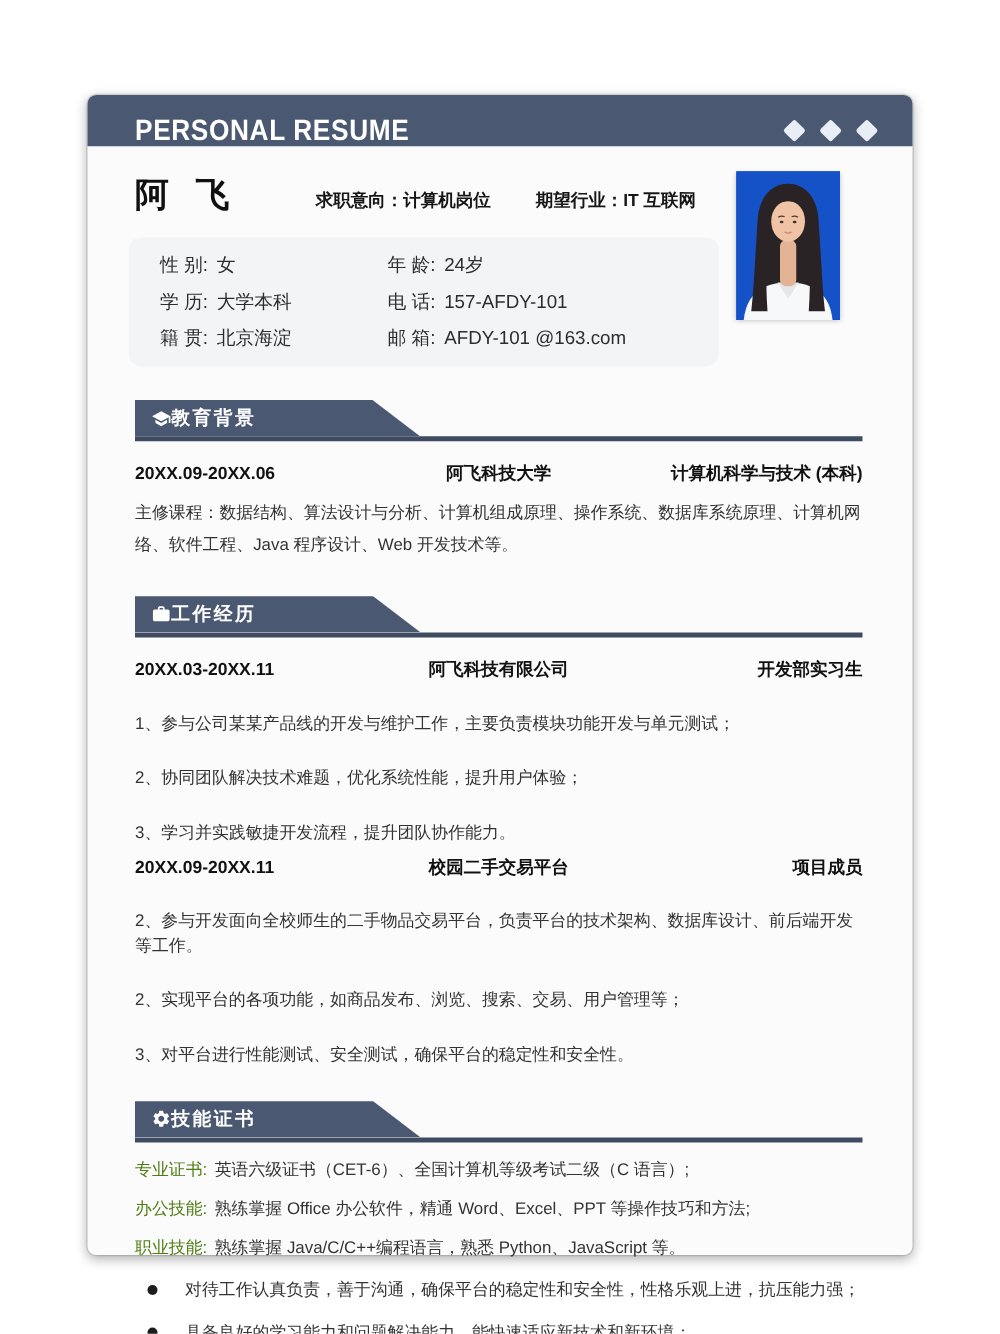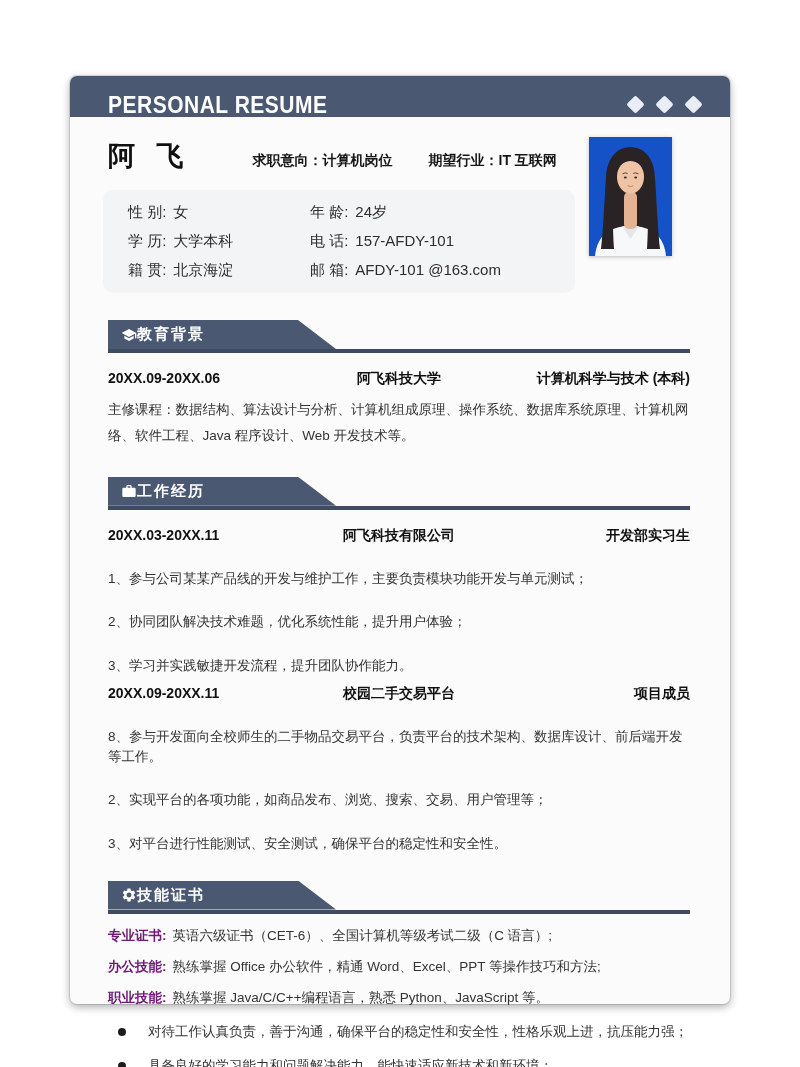--- a/index.html
+++ b/index.html
@@ -56,21 +56,21 @@
   .tab svg{width:16px; height:16px; flex:0 0 auto;}
   .tab-title{color:#fff; font-size:15px; font-weight:700; letter-spacing:2px;}
   .triple-row{display:flex; align-items:baseline; margin-top:17px; font-size:14px; font-weight:700; color:#111;}
   .triple-row .c-date{width:190px;}
   .triple-row .c-mid{flex:1; text-align:center;}
   .triple-row .c-right{width:190px; text-align:right;}
   .para{margin-top:9px; font-size:13.5px; color:#333; line-height:1.95;}
   .xp-item{margin-top:24px; font-size:13.5px; color:#333; line-height:1.45;}
   .xp-block{margin-bottom:4px;}
   .skill-line{margin-top:13px; font-size:13.5px; color:#333;}
-  .skill-line .lbl{font-weight:700; color:#701a75; margin-right:6px;}
+  .skill-line .lbl{font-weight:400; color:#4d7c0f; margin-right:6px;}
   .eval-line{display:flex; margin-top:16px; font-size:13.5px; color:#333; line-height:1.4;}
   .eval-line .dot{flex:0 0 auto; width:8px; height:8px; border-radius:50%; background:#1c1c1c; margin:5px 22px 0 10px;}
 </style>
 </head>
 <body>
 
 <div class="page">
 
   <div class="header-bar">
     <span class="header-title">PERSONAL RESUME</span>
@@ -154,21 +154,21 @@
       <div class="xp-item">2、协同团队解决技术难题，优化系统性能，提升用户体验；</div>
       <div class="xp-item">3、学习并实践敏捷开发流程，提升团队协作能力。</div>
     </div>
 
     <div class="xp-block">
       <div class="triple-row" style="margin-top:10px;">
         <span class="c-date">20XX.09-20XX.11</span>
         <span class="c-mid">校园二手交易平台</span>
         <span class="c-right">项目成员</span>
       </div>
-      <div class="xp-item">8、参与开发面向全校师生的二手物品交易平台，负责平台的技术架构、数据库设计、前后端开发等工作。</div>
+      <div class="xp-item">2、参与开发面向全校师生的二手物品交易平台，负责平台的技术架构、数据库设计、前后端开发等工作。</div>
       <div class="xp-item">2、实现平台的各项功能，如商品发布、浏览、搜索、交易、用户管理等；</div>
       <div class="xp-item">3、对平台进行性能测试、安全测试，确保平台的稳定性和安全性。</div>
     </div>
   </div>
 
   <div class="section">
     <div class="section-header">
       <div class="tab">
         <svg viewBox="0 0 24 24">
             <path fill="#fff" d="M19.14 12.94c.04-.3.06-.61.06-.94 0-.32-.02-.64-.07-.94l2.03-1.58a.49.49 0 00.12-.61l-1.92-3.32a.49.49 0 00-.59-.22l-2.39.96c-.5-.38-1.03-.7-1.62-.94l-.36-2.54a.48.48 0 00-.48-.41h-3.84c-.24 0-.43.17-.47.41l-.36 2.54c-.59.24-1.13.57-1.62.94l-2.39-.96a.49.49 0 00-.59.22L2.74 8.87c-.12.21-.08.47.12.61l2.03 1.58c-.05.3-.09.63-.09.94s.02.64.07.94l-2.03 1.58a.49.49 0 00-.12.61l1.92 3.32c.12.22.37.29.59.22l2.39-.96c.5.38 1.03.7 1.62.94l.36 2.54c.05.24.24.41.48.41h3.84c.24 0 .44-.17.47-.41l.36-2.54c.59-.24 1.13-.56 1.62-.94l2.39.96c.22.08.47 0 .59-.22l1.92-3.32c.12-.22.07-.47-.12-.61l-2.01-1.58zM12 15.6c-1.98 0-3.6-1.62-3.6-3.6s1.62-3.6 3.6-3.6 3.6 1.62 3.6 3.6-1.62 3.6-3.6 3.6z"></path>

